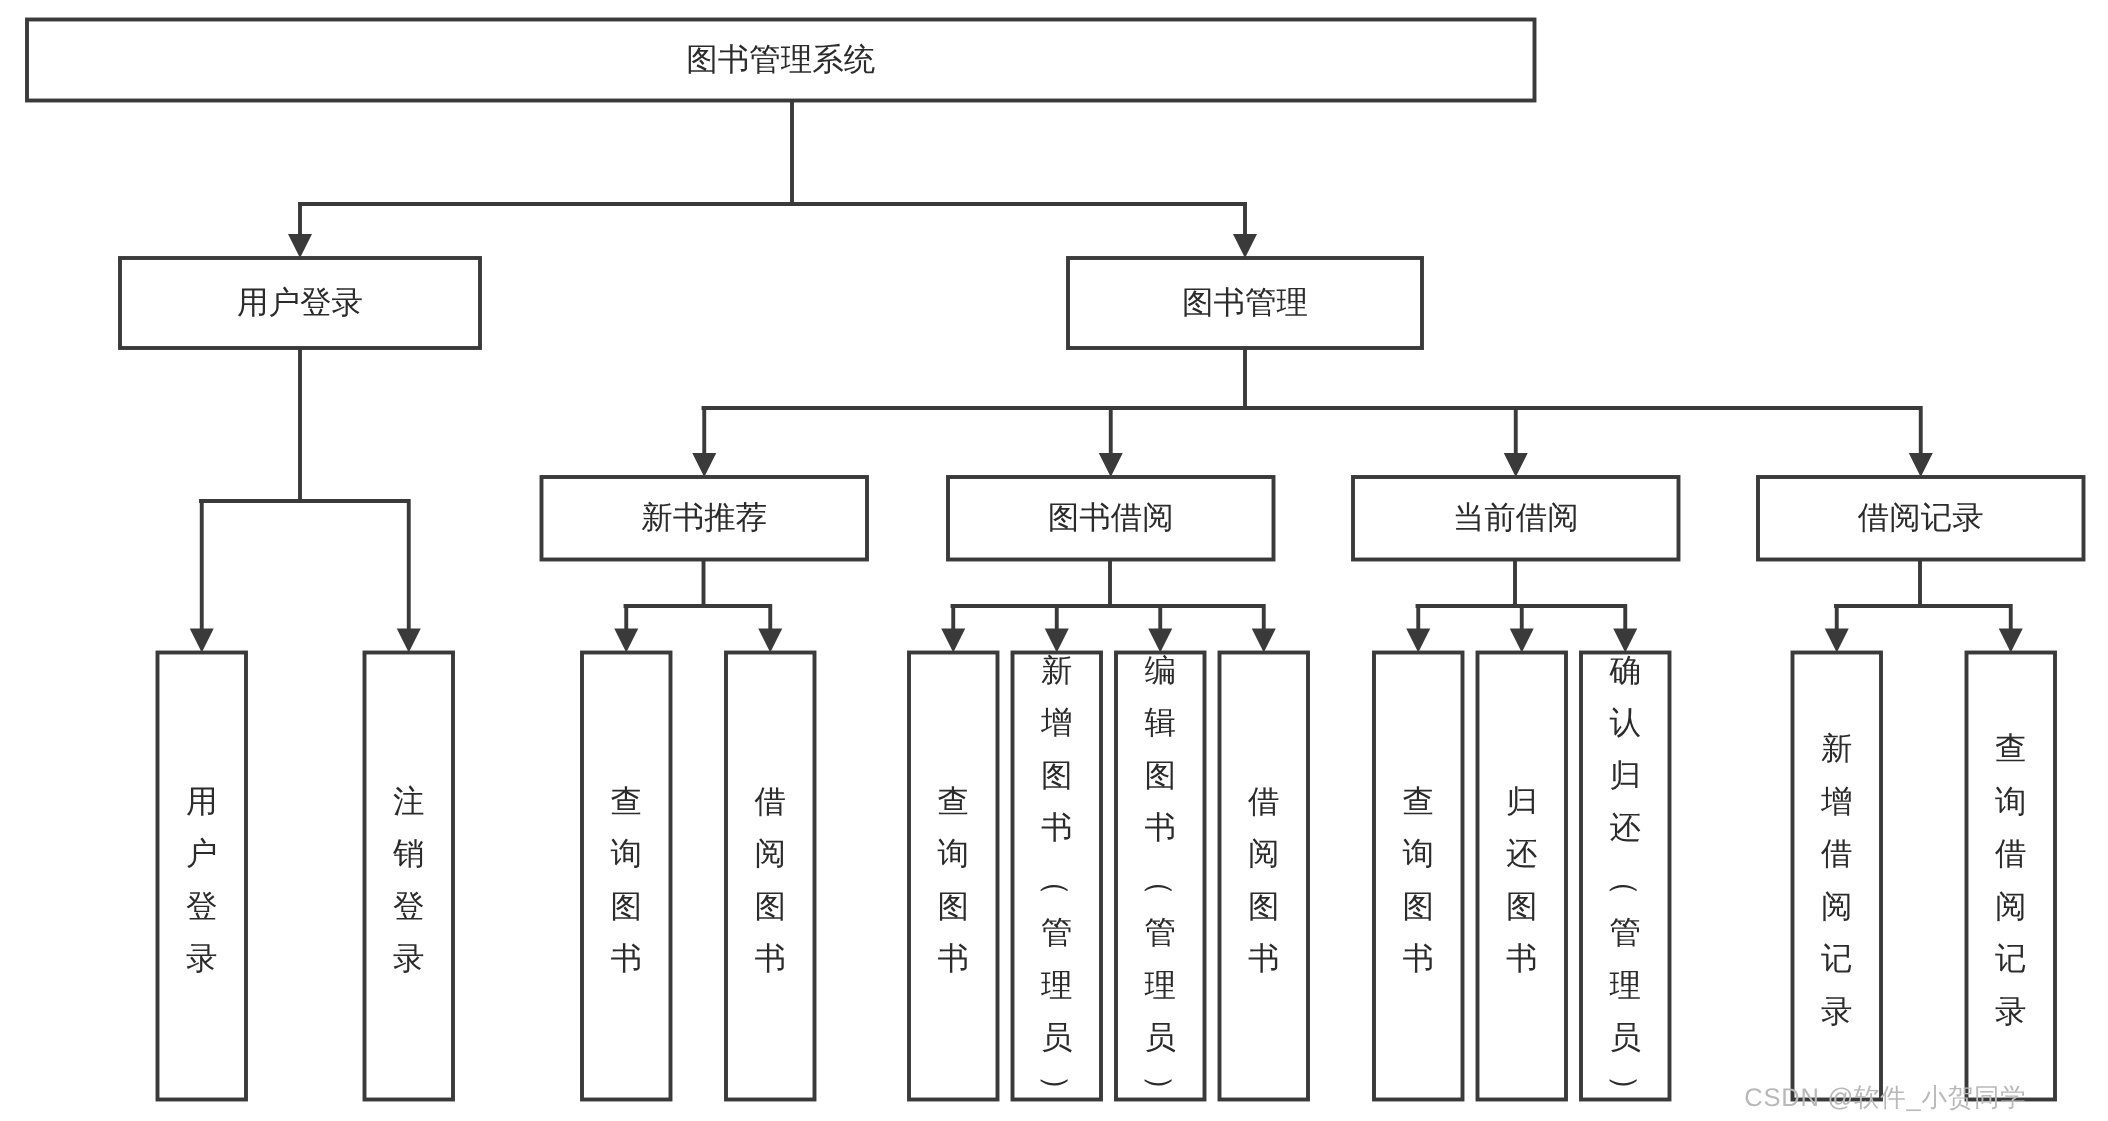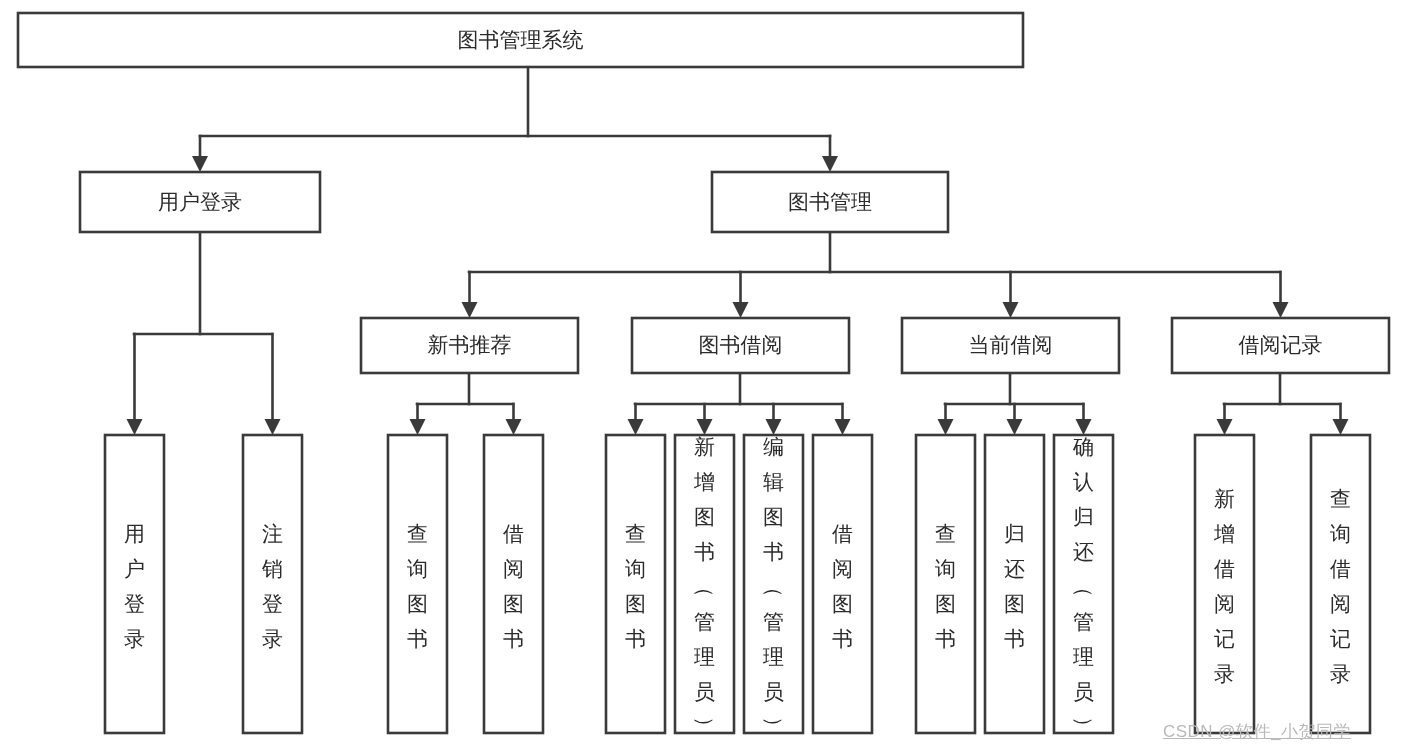--- a/index.html
+++ b/index.html
@@ -59,21 +59,20 @@
     position: absolute;
     right: 8px;
     bottom: 4px;
     font-family: "Liberation Sans", "DejaVu Sans", sans-serif;
     font-size: 17px;
     color: #b9b9b9;
     letter-spacing: 0.5px;
     white-space: nowrap;
     pointer-events: none;
     user-select: none;
-    text-decoration: underline;
   }
 </style>
 </head>
 <body>
 
 <div id="diagram-root">
 
   <svg id="tree-svg" viewBox="0 0 1405 747" xmlns="http://www.w3.org/2000/svg">
     <g id="connectors-layer">
         <line x1="528" y1="67" x2="528" y2="136" class="connector"></line>

